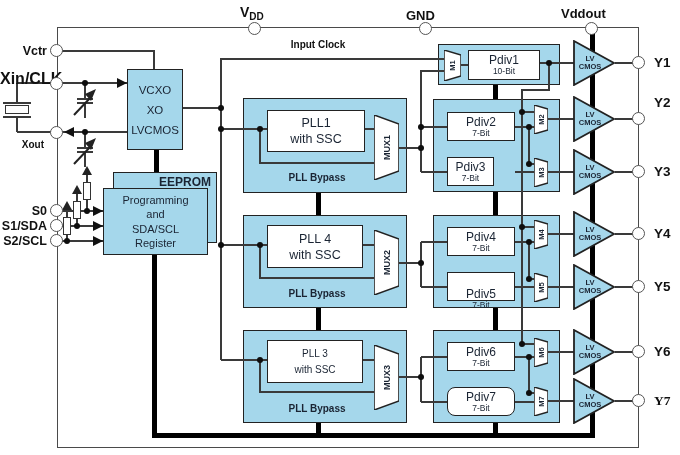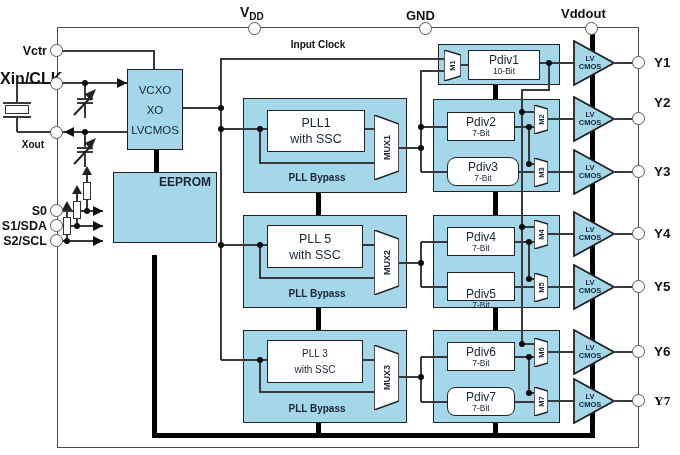--- a/index.html
+++ b/index.html
@@ -204,40 +204,48 @@
     <div class="blktxt" style="font-size:11.5px;line-height:20px;">
       <span>VCXO</span>
       <span>XO</span>
       <span>LVCMOS</span>
     </div>
   </div>
 
   <div class="blk" style="left:113px;top:172px;width:104px;height:71px;z-index:3;">
     <div class="lbl" style="right:5px;top:2px;font-size:12px;color:var(--text);">EEPROM</div>
   </div>
+  <div class="blk" style="left:103px;top:188px;width:105px;height:67px;z-index:4;">
+    <div class="blktxt" style="font-size:11px;line-height:14.5px;">
+      <span>Programming</span>
+      <span>and</span>
+      <span>SDA/SCL</span>
+      <span>Register</span>
+    </div>
+  </div>
 
   <div class="blk" style="left:243px;top:98px;width:164px;height:95px;"></div>
   <div class="wbox" style="left:267px;top:110px;width:98px;height:42px;">
     <div class="blktxt" style="font-size:12.5px;line-height:16px;">
       <span>PLL1</span>
       <span>with SSC</span>
     </div>
   </div>
   <div class="lbl" style="left:257px;top:172px;width:120px;font-size:10px;text-align:center;color:var(--text);">PLL Bypass</div>
   <div class="shape" style="left:374px;top:115px;width:25px;height:65px;">
     <svg width="25" height="65">
         <polygon points="0,0 25,9 25,56 0,65" style="fill:#fff;stroke:#222;stroke-width:1.6"></polygon>
       </svg>
     <div class="rot" style="font-size:9px;">MUX1</div>
   </div>
 
   <div class="blk" style="left:243px;top:215px;width:164px;height:93px;"></div>
   <div class="wbox" style="left:267px;top:225px;width:96px;height:43px;">
     <div class="blktxt" style="font-size:12.5px;line-height:16px;">
-      <span>PLL 5</span>
+      <span>PLL 4</span>
       <span>with SSC</span>
     </div>
   </div>
   <div class="lbl" style="left:257px;top:288px;width:120px;font-size:10px;text-align:center;color:var(--text);">PLL Bypass</div>
   <div class="shape" style="left:374px;top:230px;width:25px;height:65px;">
     <svg width="25" height="65">
         <polygon points="0,0 25,9 25,56 0,65" style="fill:#fff;stroke:#222;stroke-width:1.6"></polygon>
       </svg>
     <div class="rot" style="font-size:9px;">MUX2</div>
   </div>
@@ -267,21 +275,21 @@
         <span style="font-size:12px;line-height:13px;">Pdiv1</span>
         <span style="font-size:8.5px;line-height:9px;">10-Bit</span>
       </div>
   </div>
   <div class="wbox" style="left:447px;top:112px;width:68px;height:29px;">
     <div class="blktxt">
         <span style="font-size:12px;line-height:13px;">Pdiv2</span>
         <span style="font-size:8.5px;line-height:9px;">7-Bit</span>
       </div>
   </div>
-  <div class="wbox" style="left:447px;top:157px;width:72px;height:29px;border-radius:9px;">
+  <div class="wbox" style="left:447px;top:157px;width:47px;height:29px;">
     <div class="blktxt">
         <span style="font-size:12px;line-height:13px;">Pdiv3</span>
         <span style="font-size:8.5px;line-height:9px;">7-Bit</span>
       </div>
   </div>
   <div class="wbox" style="left:447px;top:227px;width:68px;height:29px;">
     <div class="blktxt">
         <span style="font-size:12px;line-height:13px;">Pdiv4</span>
         <span style="font-size:8.5px;line-height:9px;">7-Bit</span>
       </div>

